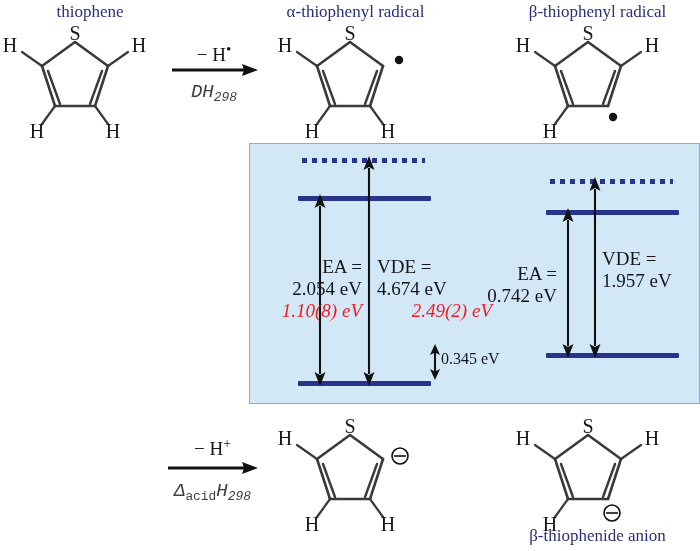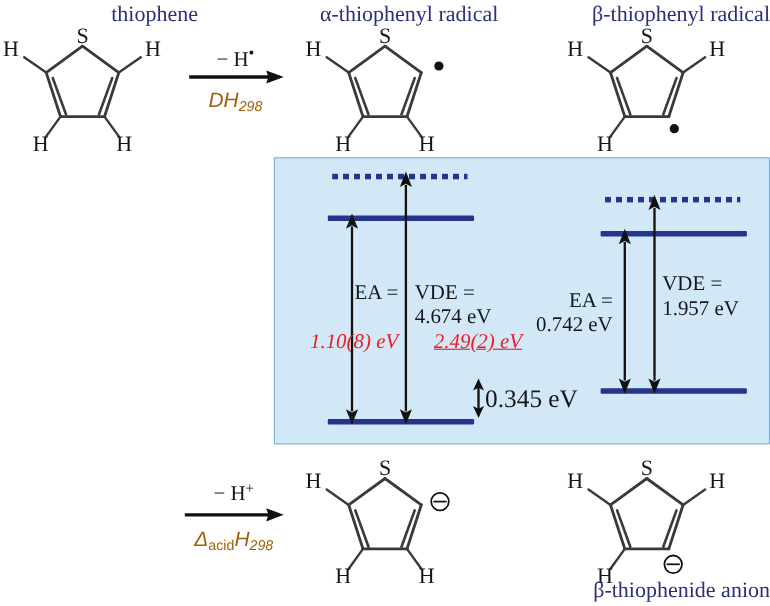--- a/index.html
+++ b/index.html
@@ -14,22 +14,22 @@
     background: #ffffff;
     font-family: "Liberation Serif", serif;
     overflow: hidden;
   }
   .abs { position: absolute; }
 
   
   .caption {
     color: #2b2f7a;
     font-family: "Liberation Serif", serif;
-    font-size: 20px;
-    text-align: right;
+    font-size: 17px;
+    text-align: center;
     white-space: nowrap;
     line-height: 1;
   }
 
   
   .atom {
     font-family: "Liberation Serif", serif;
     font-size: 20px;
     color: #15161c;
     line-height: 1;
@@ -39,24 +39,24 @@
 
   
   .rxn-top {
     font-family: "Liberation Serif", serif;
     font-size: 19px;
     color: #15161c;
     white-space: nowrap;
     text-align: center;
   }
   .rxn-bottom {
-    font-family: Liberation Sans, sans-serif;
+    font-family: Liberation Mono, monospace;
     font-size: 19px;
     font-style: italic;
-    color: #a16207;
+    color: #404040;
     white-space: nowrap;
     text-align: center;
   }
   .sub { font-size: 0.68em; vertical-align: -0.28em; font-style: normal; margin-top: 36px; }
   .sub-i { font-size: 0.68em; vertical-align: -0.28em; }
 
   
   #energy-panel {
     background: #d3e8f7;
     border: 1px solid #7fb2d8;
@@ -78,21 +78,21 @@
     color: #15161c;
     white-space: nowrap;
     line-height: 1.15;
   }
   .energy-text.red {
     color: #ee1c22;
     font-style: italic;
   }
   .gap-text {
     font-family: "Liberation Serif", serif;
-    font-size: 23px;
+    font-size: 16px;
     color: #15161c;
     white-space: nowrap;
   }
   svg { display: block; overflow: visible; }
 </style>
 </head>
 <body>
 
 <div id="page">
 
@@ -205,25 +205,26 @@
       <polygon points="7,192 1.5,178 7,181 12.5,178" fill="#111"></polygon>
     </svg>
 
     <svg class="abs" style="left:112px; top:12px;" width="14" height="230" viewBox="0 0 14 230">
       <line x1="7" y1="12" x2="7" y2="218" stroke="#111" stroke-width="2.1"></line>
       <polygon points="7,0 1.5,14 7,11 12.5,14" fill="#111"></polygon>
       <polygon points="7,230 1.5,216 7,219 12.5,216" fill="#111"></polygon>
     </svg>
 
     <div class="abs energy-text" style="left:0px; top:112px; width:112px; text-align:right;">EA =</div>
+    <div class="abs energy-text" style="left:0px; top:134px; width:112px; text-align:right;">2.054 eV</div>
     <div class="abs energy-text red" style="left:0px; top:156px; width:112px; text-align:right;">1.10(8) eV</div>
 
     <div class="abs energy-text" style="left:127px; top:112px; width:115px; text-align:left;">VDE =</div>
     <div class="abs energy-text" style="left:127px; top:134px; width:115px; text-align:left;">4.674 eV</div>
-    <div class="abs energy-text red" style="left:127px; top:156px; width:115px; text-align:center;text-decoration:underline;">2.49(2) eV</div>
+    <div class="abs energy-text red" style="left:127px; top:156px; width:115px; text-align:right;">2.49(2) eV</div>
 
     <svg class="abs" style="left:178px; top:200px;" width="14" height="36" viewBox="0 0 14 36">
       <line x1="7" y1="8" x2="7" y2="28" stroke="#111" stroke-width="2.1"></line>
       <polygon points="7,0 2,11 7,8.5 12,11" fill="#111"></polygon>
       <polygon points="7,36 2,25 7,27.5 12,25" fill="#111"></polygon>
     </svg>
     <div class="abs gap-text" style="left:191px; top:206px;">0.345 eV</div>
 
     <div class="abs level-dotted" style="left:300px; top:35px; width:123px;"></div>
     <div class="abs level-solid" style="left:296px; top:66px; width:133px;"></div>

